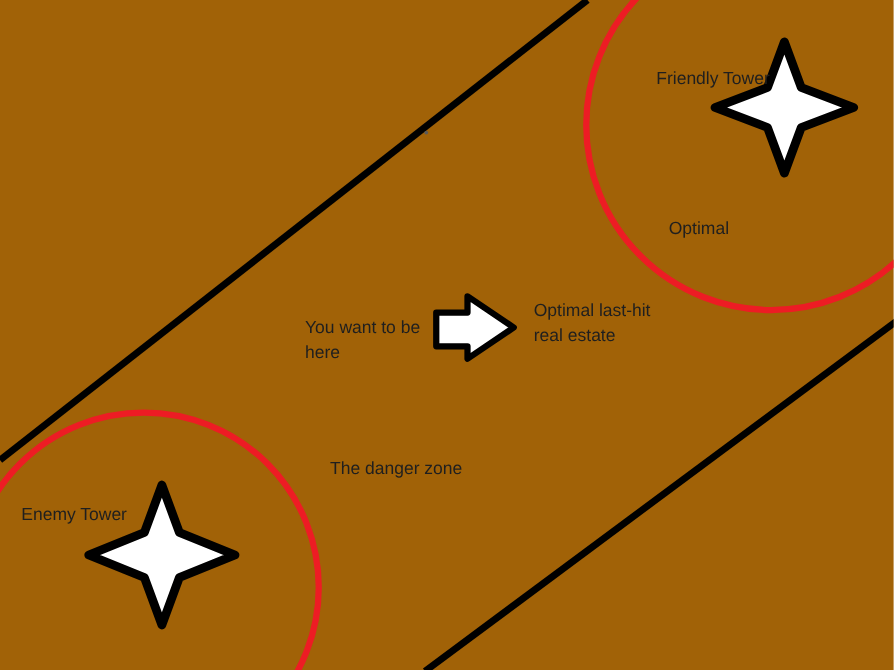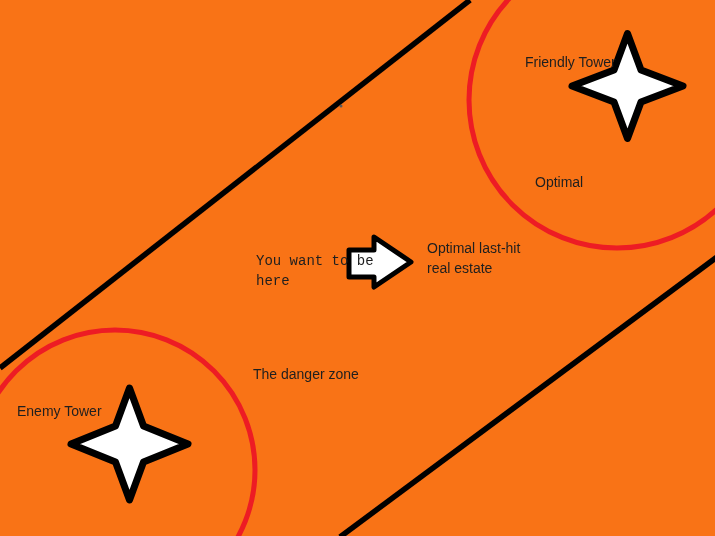--- a/index.html
+++ b/index.html
@@ -1,36 +1,36 @@
 <!DOCTYPE html>
 <html><head>
 <meta charset="utf-8">
 <style>
   html, body { margin: 0; padding: 0; background: #ffffff; }
   #canvas {
     position: relative;
     width: 715px;
     height: 536px;
     overflow: hidden;
-    background: #f97316;
+    background: #a16207;
     font-family: "Liberation Sans", sans-serif;
   }
   #drawing { position: absolute; left: 0; top: 0; }
   .label {
     position: absolute;
     font-size: 14px;
     line-height: 20px;
     color: #1f1f1f;
     white-space: pre-line;
   }
   .lbl-friendly   { left: 525px; top: 52px;  }
   .lbl-safety     { left: 535px; top: 172px; }
-  .lbl-youwant    { left: 256px; top: 251px; font-family: Liberation Mono, monospace; }
+  .lbl-youwant    { left: 244px; top: 251px; }
   .lbl-optimal    { left: 427px; top: 238px; }
-  .lbl-danger     { left: 253px; top: 364px; }
+  .lbl-danger     { left: 264px; top: 364px; }
   .lbl-enemy      { left: 17px;  top: 401px; }
 </style>
 </head>
 <body>
 
 <div id="canvas">
 
   <svg id="drawing" width="715" height="536" viewBox="0 0 715 536">
 
     <line x1="0" y1="368" x2="470" y2="0" stroke="#000000" stroke-width="5.5"></line>

